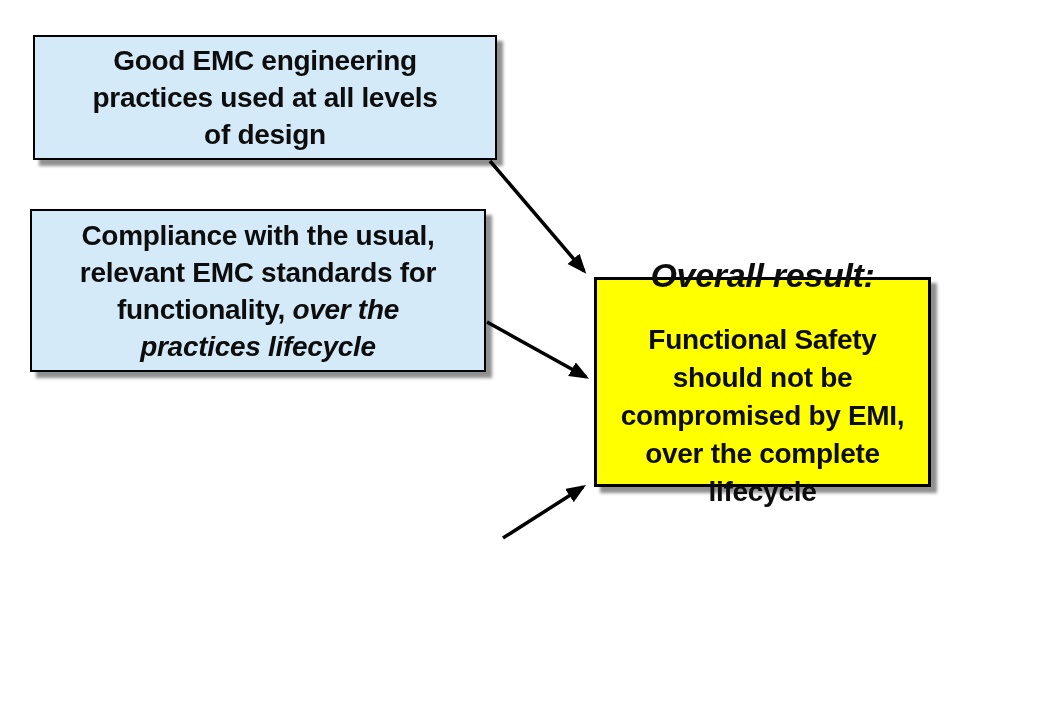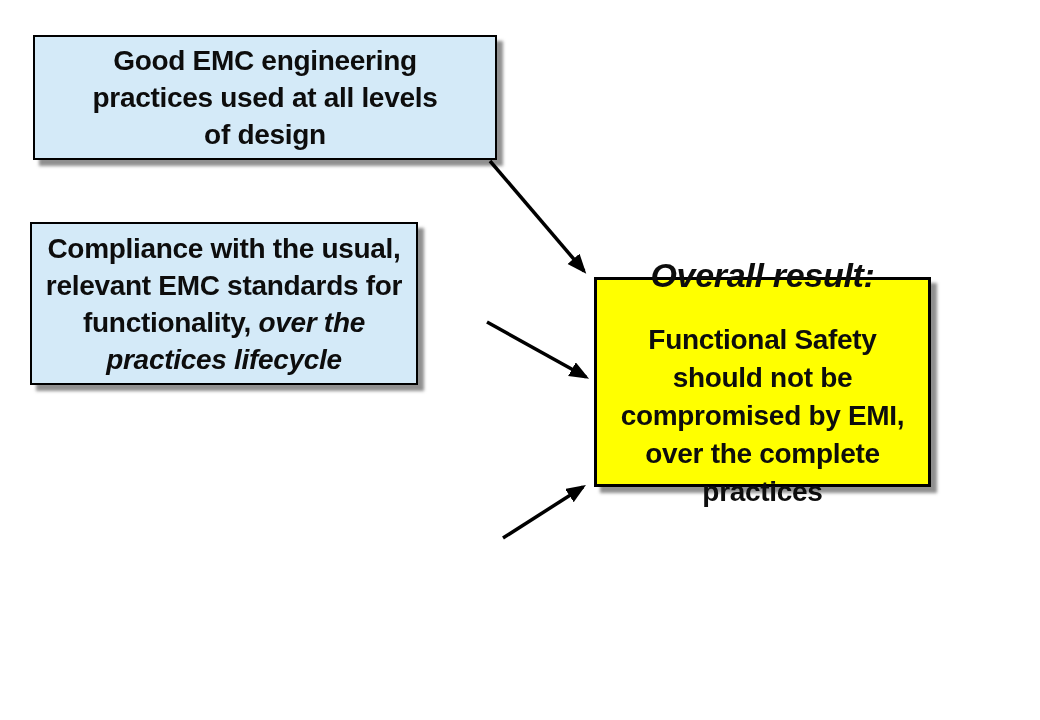--- a/index.html
+++ b/index.html
@@ -17,21 +17,21 @@
     padding: 2px 4px;
   }
   .blue { background: #d4eaf8; }
   .yellow { background: #ffff00; border-width: 3px; }
   .txt {
     white-space: pre-line;
     font-size: 28px; line-height: 37px; letter-spacing: -0.3px;
   }
   .italic { font-style: italic; }
   #box-top    { left: 33px;  top: 35px;  width: 464px; height: 125px; }
-  #box-mid    { left: 30px;  top: 222px; width: 388px; height: 163px; }
+  #box-mid    { left: 30px;  top: 209px; width: 456px; height: 163px; }
   #box-bottom { left: 33px;  top: 418px; width: 470px; height: 281px; }
   #box-result { left: 594px; top: 277px; width: 337px; height: 210px; gap: 24px; }
   #box-result .heading {
     font-size: 34px; line-height: 44px; font-style: italic; letter-spacing: -0.3px;
   }
   #box-result .txt { line-height: 38px; }
   svg.arrows {
     position: absolute; left: 0; top: 0; width: 1040px; height: 720px;
     pointer-events: none;
   }
@@ -53,21 +53,21 @@
 functionality, </span><span class="italic">over the
 practices lifecycle</span></div>
   </div>
 
 
   <div class="box yellow" id="box-result">
     <div class="heading">Overall result:</div>
     <div class="txt">Functional Safety
 should not be
 compromised by EMI,
-over the complete practices</div>
+over the complete lifecycle</div>
   </div>
 
   <svg class="arrows" viewBox="0 0 1040 720" xmlns="http://www.w3.org/2000/svg">
     <defs>
       <marker id="ah" markerUnits="strokeWidth" markerWidth="6" markerHeight="5" refX="4.6" refY="2.25" orient="auto">
         <path d="M0,0 L5.6,2.25 L0,4.5 z" fill="#000000"></path>
       </marker>
     </defs>
     <line x1="490" y1="161" x2="584" y2="271" stroke="#000000" stroke-width="3.5" marker-end="url(#ah)"></line>
     <line x1="487" y1="322" x2="586" y2="377" stroke="#000000" stroke-width="3.5" marker-end="url(#ah)"></line>

